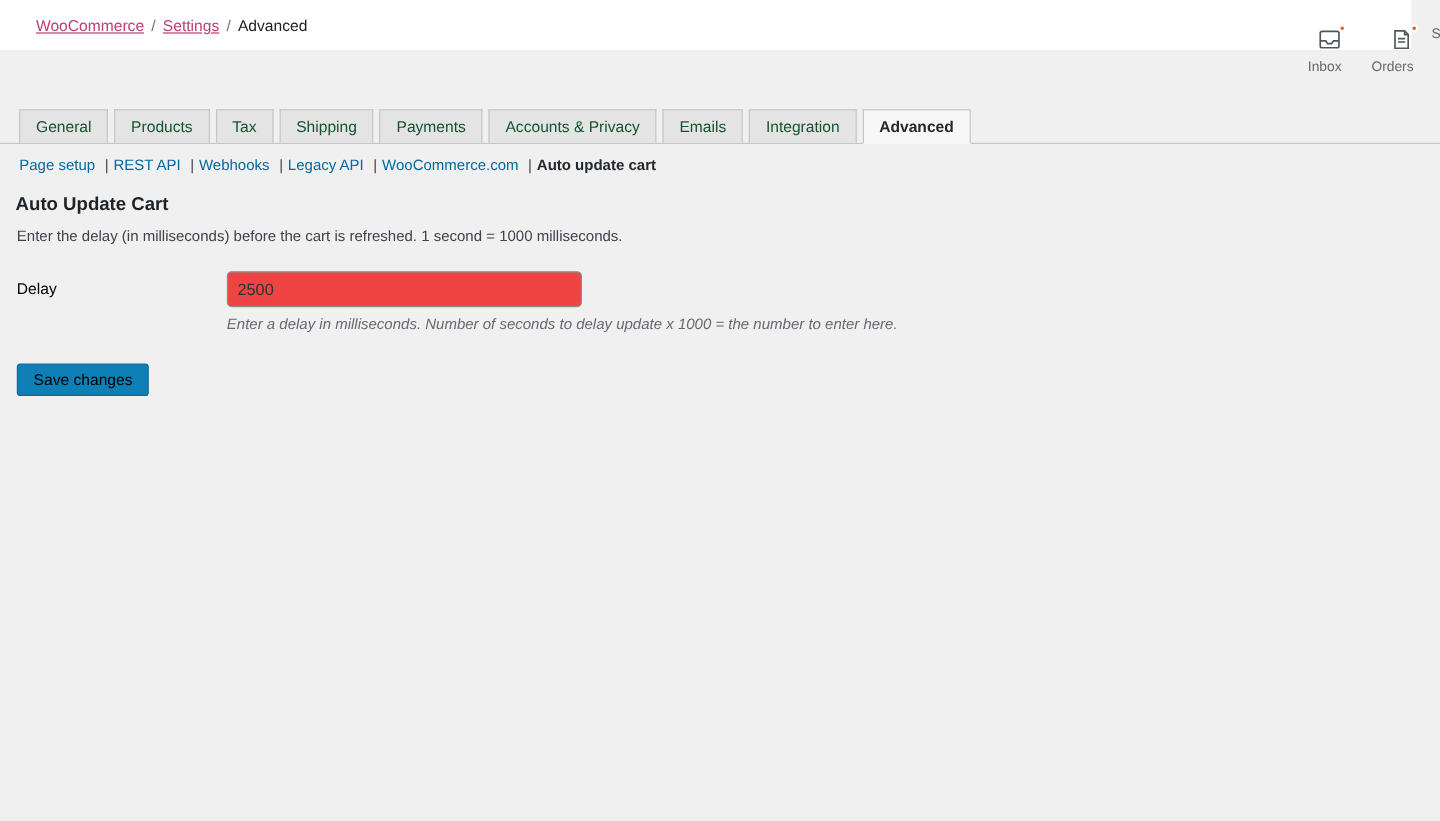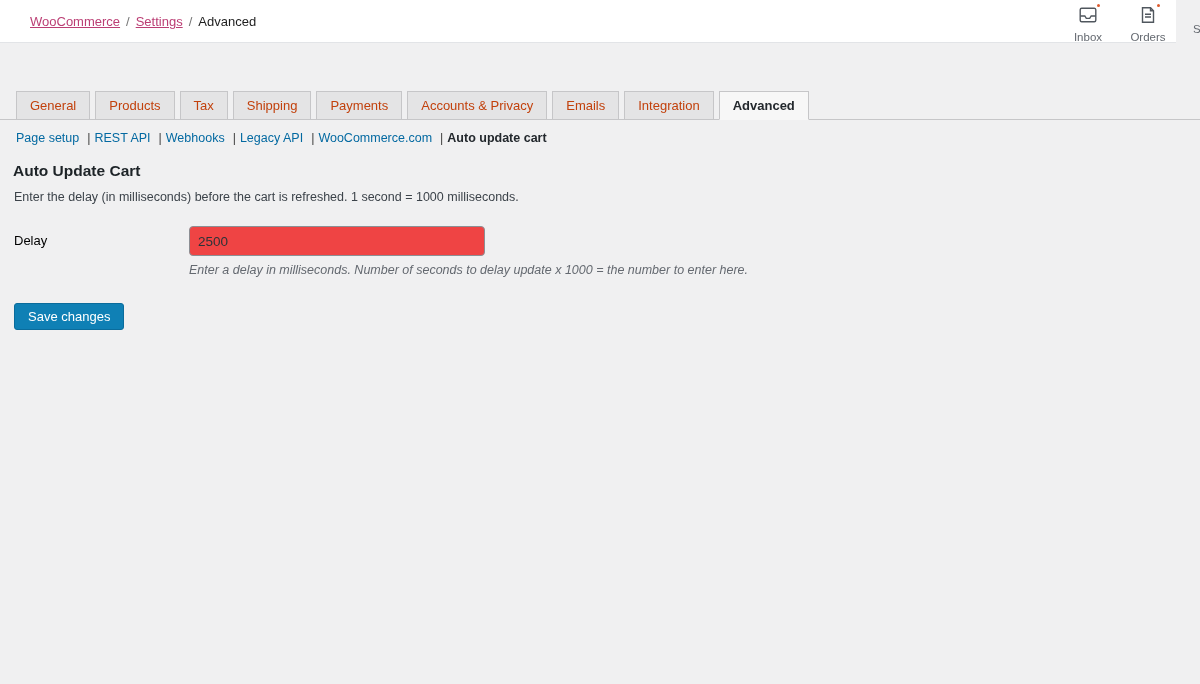--- a/index.html
+++ b/index.html
@@ -17,21 +17,21 @@
   }
   .breadcrumb {
     position: absolute; left: 30px; top: 0; height: 43px; line-height: 43px;
     font-size: 13px; color: #2c3338; white-space: nowrap;
   }
   .breadcrumb a { color: #bb3e74; text-decoration: underline; cursor: pointer; }
   .breadcrumb .sep { color: #757575; margin: 0 6px; }
   .breadcrumb .current { color: #1e1e1e; }
 
   .activity-item {
-    position: absolute; top: 5px; width: 60px; text-align: center; cursor: pointer;
+    position: absolute; top: 23px; width: 60px; text-align: right; cursor: pointer;
   }
   .activity-item .ico { display: inline-block; height: 20px; position: relative; }
   .activity-item .lbl { display: block; font-size: 11.5px; color: #646970; margin-top: 2px; }
   .clipped-item {
     position: absolute; top: 23px; left: 1193px; font-size: 11.5px; color: #646970;
     white-space: nowrap; cursor: pointer;
   }
   .dot {
     position: absolute; top: -3px; right: -4px; width: 7px; height: 7px;
     background: #dd5b2e; border: 2px solid #fff; border-radius: 50%;
@@ -40,21 +40,21 @@
   
   .page { position: absolute; top: 44px; left: 0; width: 1200px; bottom: 0; background: #f0f0f1; }
 
   .nav-tab-wrapper {
     display: flex; align-items: flex-end;
     padding-left: 16px; margin-top: 47px;
     border-bottom: 1px solid #c6c6c8;
   }
   .nav-tab {
     display: inline-block; padding: 6px 13px; margin-right: 5px;
-    font-size: 13px; color: #c2410c; text-decoration: none; cursor: pointer;
+    font-size: 13px; color: #14532d; text-decoration: none; cursor: pointer;
     background: #e4e4e5; border: 1px solid #c6c6c8; border-bottom: none;
     white-space: nowrap;
   }
   .nav-tab-active {
     background: #f7f7f7; color: #23282d; font-weight: bold;
     margin-bottom: -1px; border-bottom: 1px solid #f7f7f7; position: relative;
   }
 
   .subnav { margin: 11px 0 0 16px; font-size: 12.5px; color: #3c434a; }
   .subnav a { color: #0369a1; text-decoration: none; cursor: pointer; }
@@ -75,21 +75,21 @@
     width: 296px; height: 30px; padding: 0 8px;
     font-family: "Liberation Sans", sans-serif; font-size: 13.5px; color: #2c3338;
     background: #ef4444; border: 1px solid #8c8f94; border-radius: 4px;
   }
   .form-help {
     display: block; margin-top: 7px; font-size: 12.5px; font-style: italic; color: #646970;
   }
 
   .submit-row { margin: 26px 0 0 14px; }
   .save-btn {
-    font-family: "Liberation Sans", sans-serif; font-size: 13px; color: #ffffff;
+    font-family: "Liberation Sans", sans-serif; font-size: 13px; color: #000000;
     background: #0f80b5; border: 1px solid #0a6c9c; border-radius: 3px;
     padding: 5px 13px; cursor: pointer;
   }
 
   svg { display: block; }
 </style>
 </head>
 <body>
 
 <div class="topbar">

